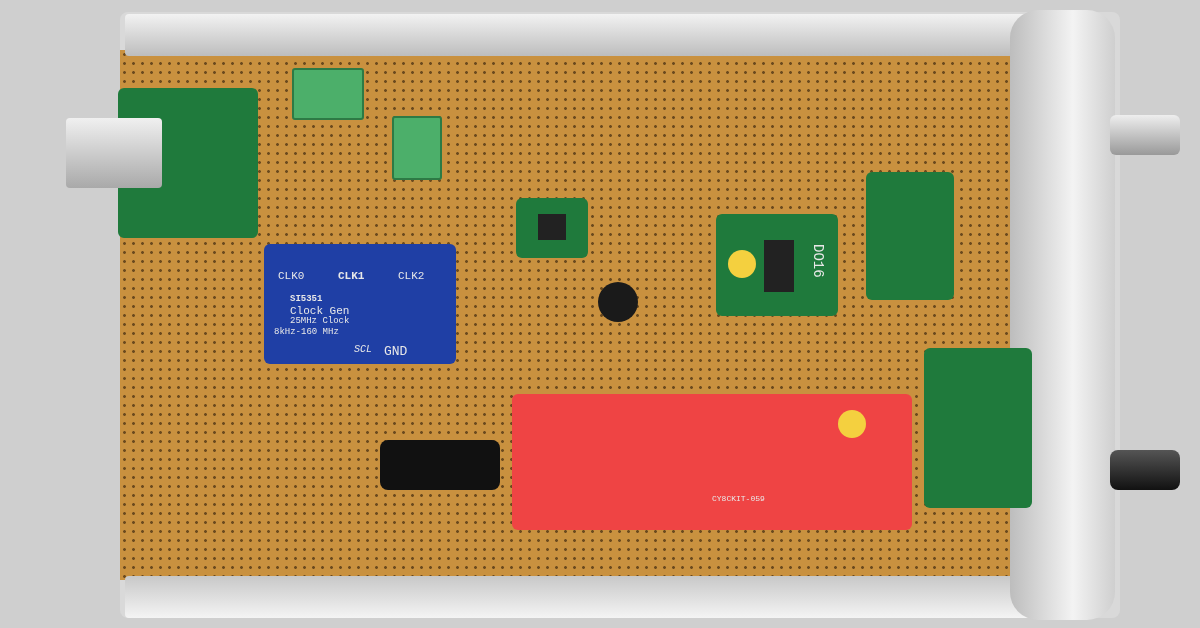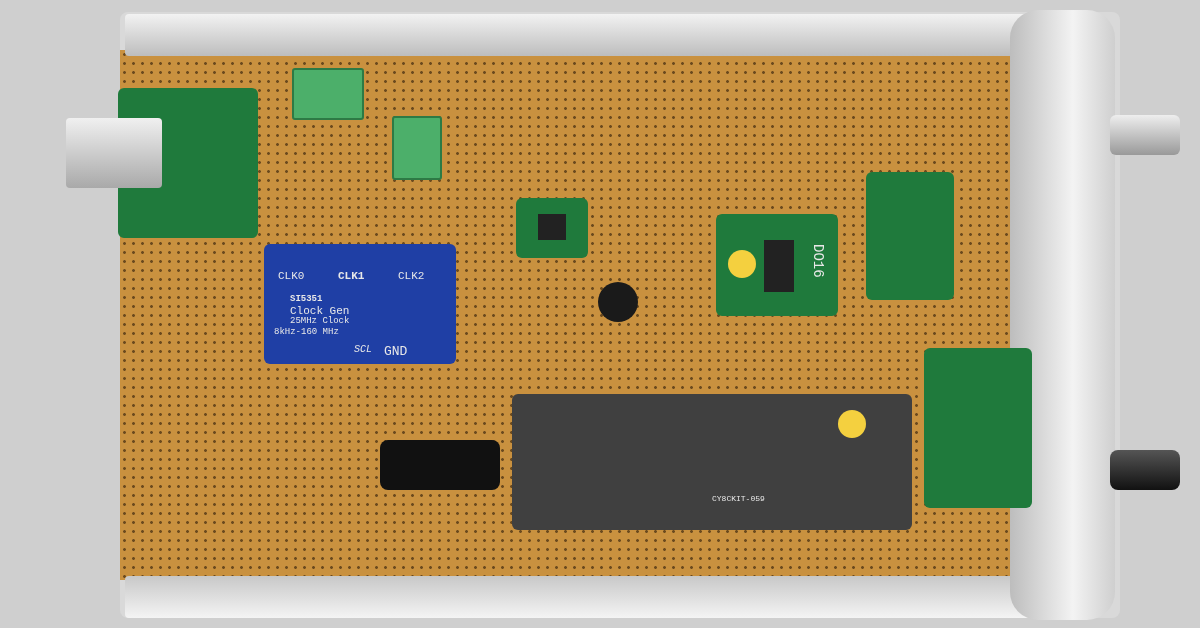--- a/index.html
+++ b/index.html
@@ -7,21 +7,21 @@
   .abs{position:absolute;}
   .enclosure{left:120px;top:12px;width:1000px;height:606px;background:#d9d9d9;border-radius:8px;}
   .rail-top{left:125px;top:14px;width:920px;height:42px;background:linear-gradient(#f2f2f2,#bdbdbd);border-radius:4px;}
   .rail-bottom{left:125px;top:576px;width:920px;height:42px;background:linear-gradient(#c8c8c8,#f4f4f4);border-radius:4px;}
   .endcap{left:1010px;top:10px;width:105px;height:610px;background:linear-gradient(90deg,#bdbdbd,#f3f3f3 60%,#cfcfcf);border-radius:28px;}
   .pcb{left:120px;top:50px;width:905px;height:530px;background:#c9913f;
        background-image:radial-gradient(circle,#6b4a1e 1.2px,transparent 1.6px);background-size:9px 9px;}
   .module{border-radius:6px;}
   .green{background:#1f7a3c;}
   .blue{background:#1f3fa5;}
-  .black{background:#404040;}
+  .black{background:#ef4444;}
   .label{color:#e8e8e8;font-size:11px;font-family:"Liberation Mono",monospace;}
   .usb{left:66px;top:118px;width:96px;height:70px;background:linear-gradient(#f0f0f0,#a9a9a9);border-radius:4px;}
   .terminal{background:#4caf6a;border:2px solid #2d7a45;border-radius:3px;}
   .bnc{left:1110px;top:115px;width:70px;height:40px;background:linear-gradient(#eee,#999);border-radius:6px;}
   .knob{left:1110px;top:450px;width:70px;height:40px;background:linear-gradient(#555,#111);border-radius:8px;}
   .yellow-dot{width:28px;height:28px;border-radius:50%;background:#f4d03f;}
   .ic{background:#222;}
 </style>
 </head>
 <body>

